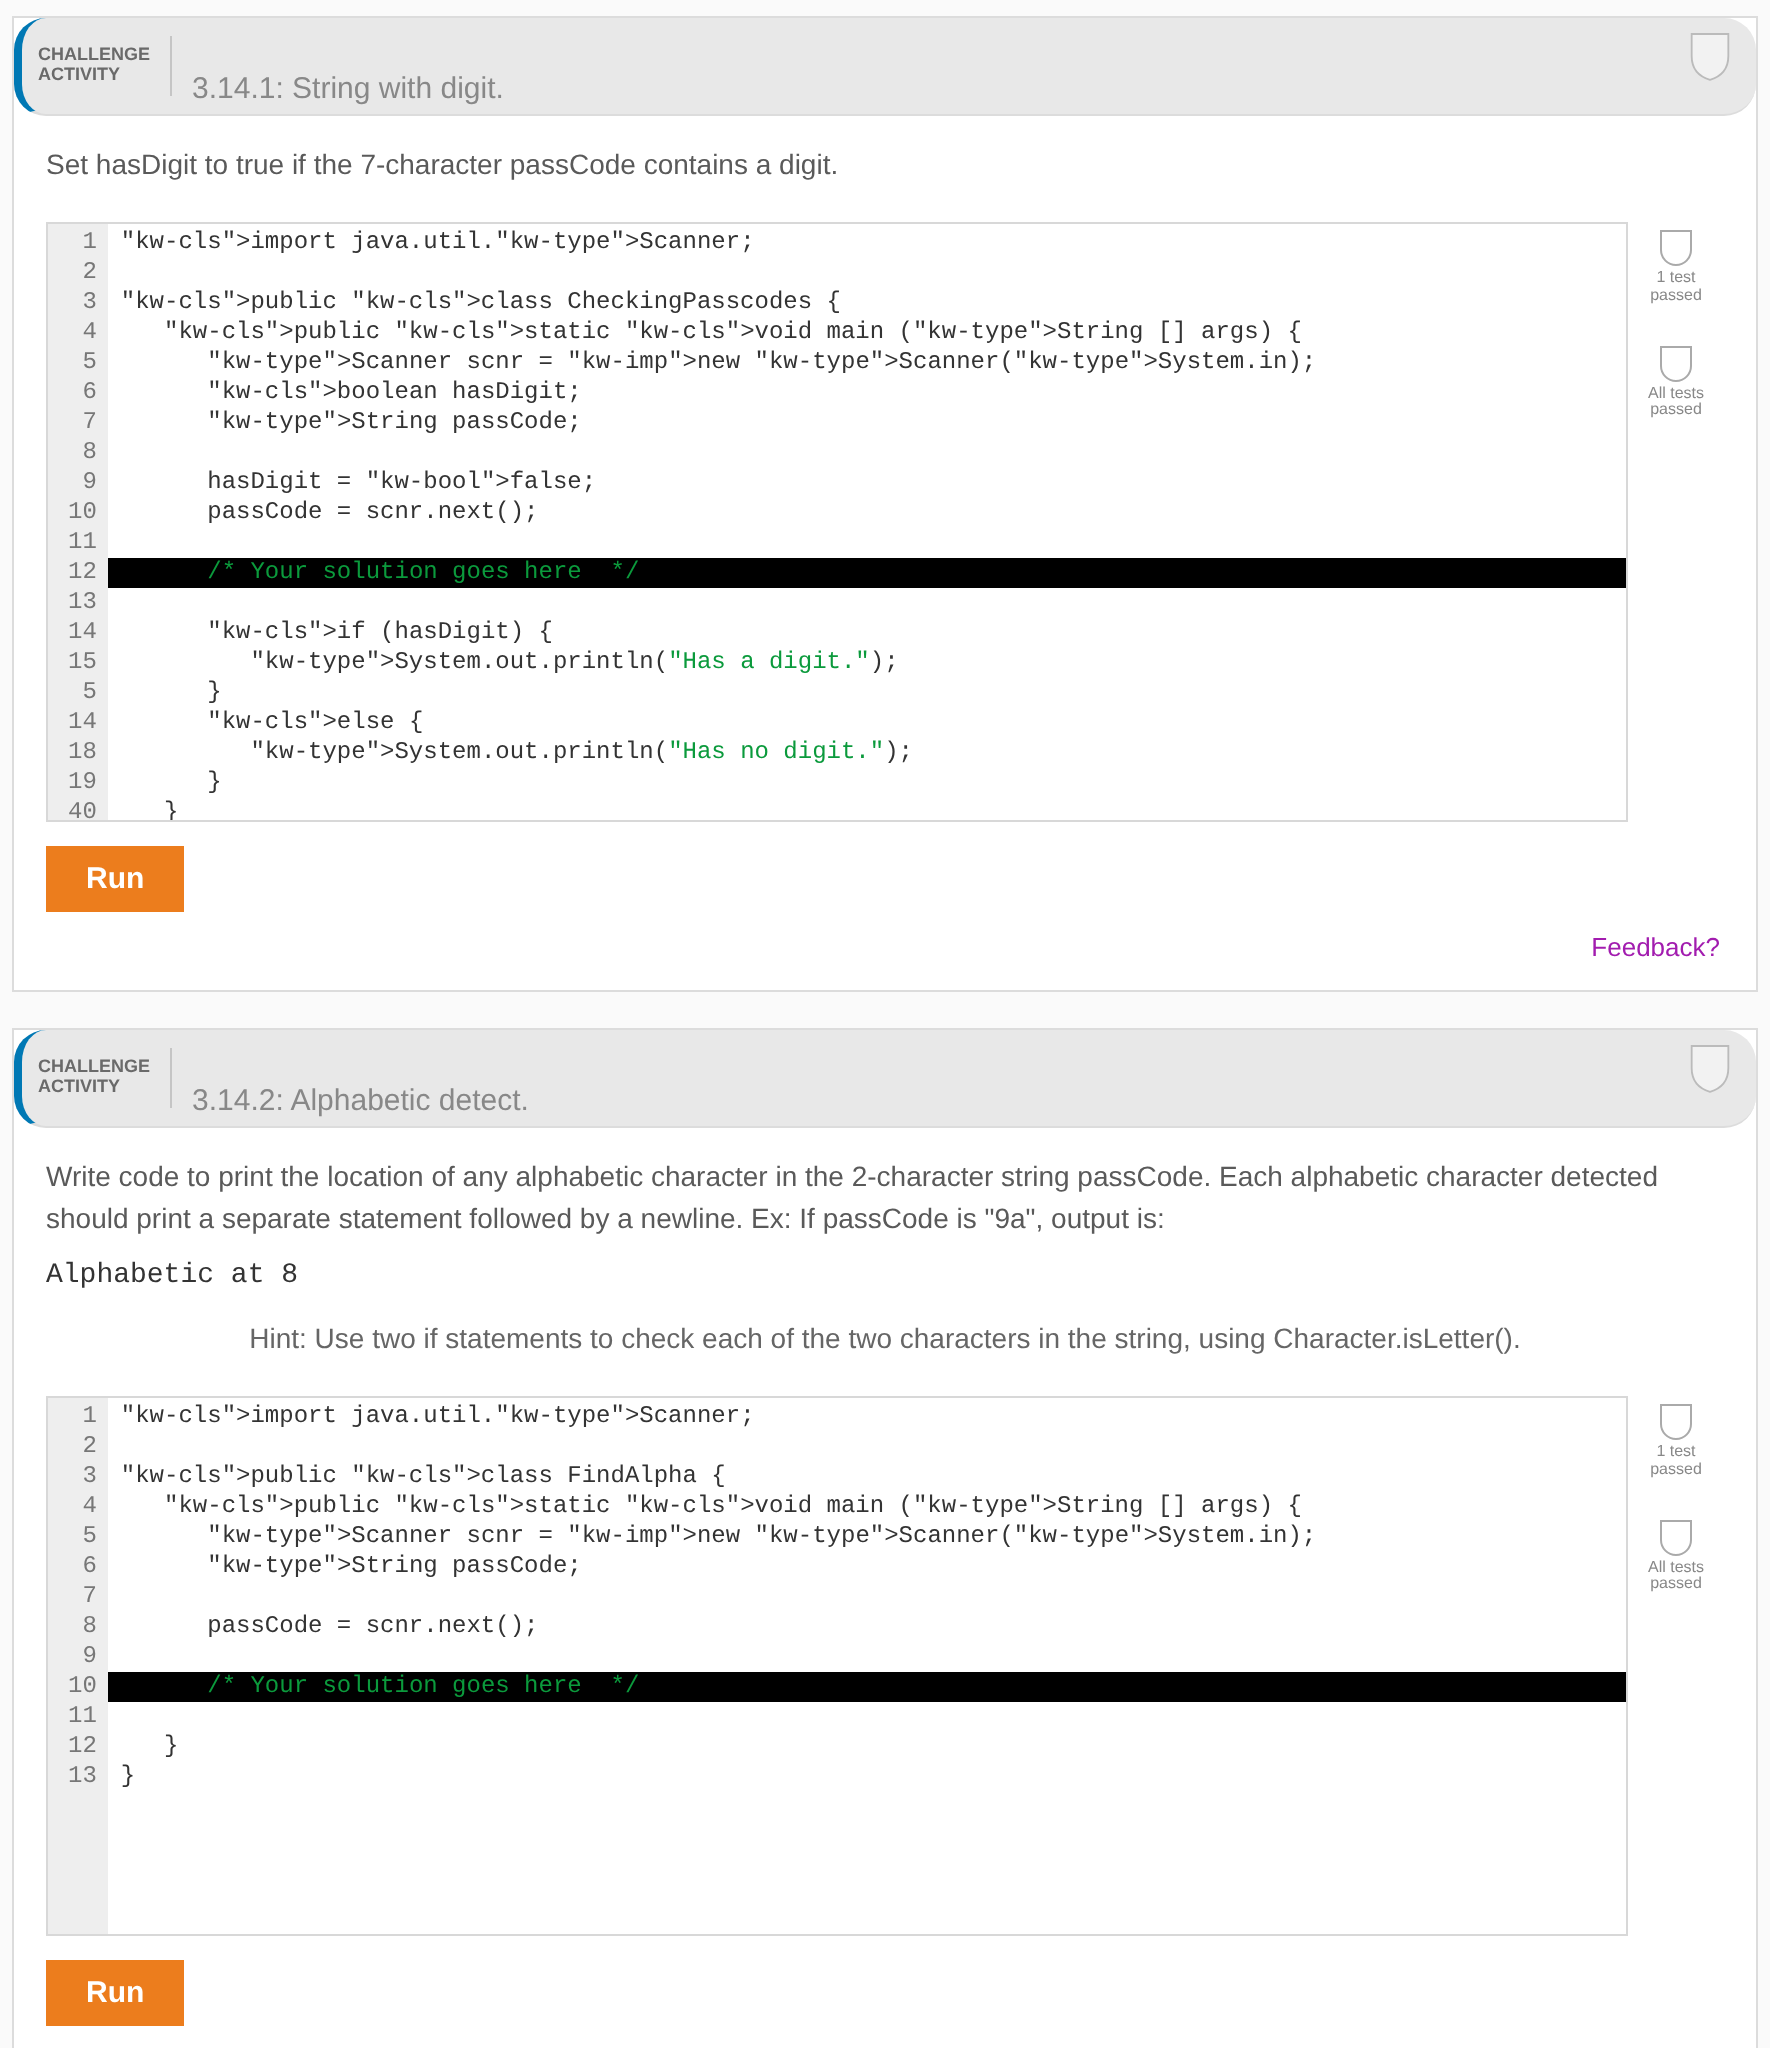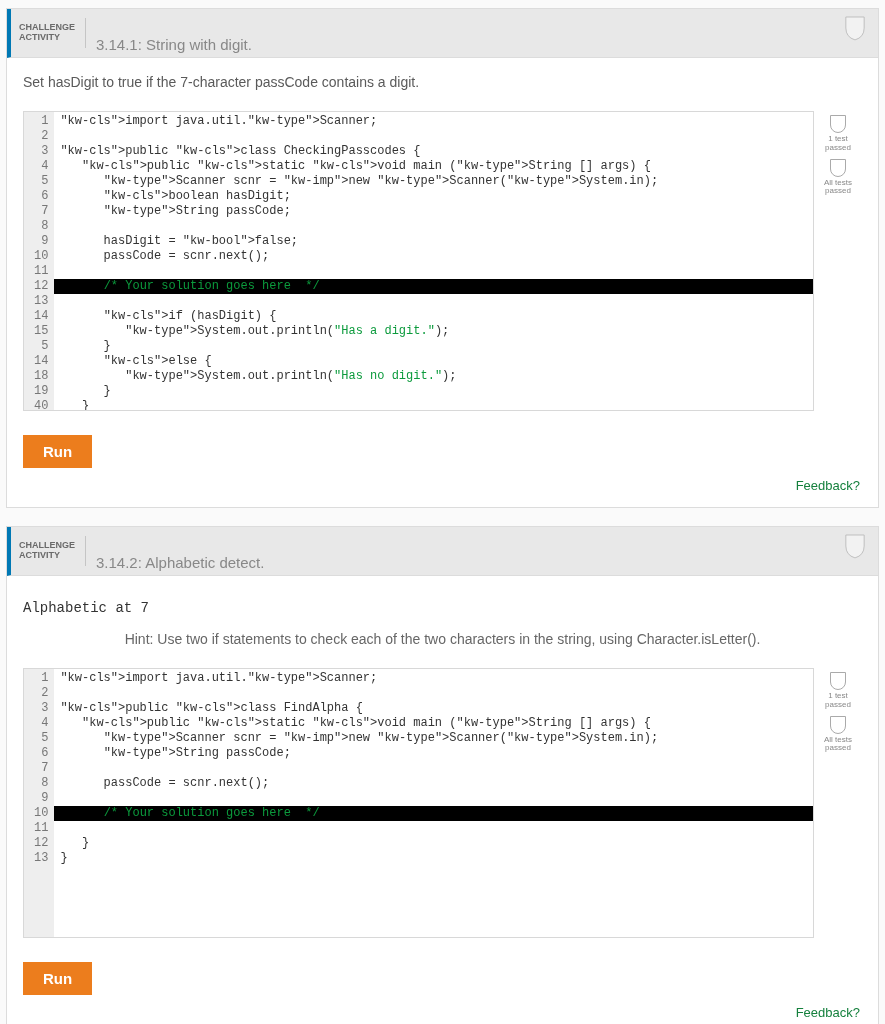--- a/index.html
+++ b/index.html
@@ -1,44 +1,44 @@
 <!DOCTYPE html>
 <html><head>
 <meta charset="utf-8">
 <style>
   * { box-sizing: border-box; margin: 0; padding: 0; }
   body { font-family: Arial, Helvetica, sans-serif; background: #fafafa; width: 885px; font-size: 13px; color: #555; }
   .card { border: 1px solid #dcdcdc; background: #fff; margin: 8px 6px 18px 6px; }
-  .chal-header { background: #e8e8e8; border-bottom: 1px solid #dcdcdc; display: flex; align-items: center; padding: 4px 8px; border-left: 4px solid #0078b4; position: relative; }
+  .chal-header { background: #e8e8e8; border-bottom: 1px solid #dcdcdc; display: flex; align-items: center; padding: 4px 8px; border-left: 4px solid #0078b4; position: relative; border-radius: 16px; }
   .chal-label { font-size: 9px; font-weight: bold; color: #6a6a6a; line-height: 1.1; margin-right: 10px; }
   .divider { width: 1px; height: 30px; background: #c5c5c5; margin-right: 10px; }
   .chal-title { font-size: 15px; color: #888; margin-top: 23px; }
   .shield-ic { position: absolute; right: 12px; top: 6px; }
   .shield-ic svg { width: 22px; height: 26px; }
   .desc { padding: 14px 16px 10px 16px; font-size: 14px; color: #5a5a5a; line-height: 1.5; }
   .mono-out { font-family: "Courier New", monospace; font-size: 14px; color:#333; margin: 8px 0 10px 0; }
   .hint { font-size: 14px; color: #666; margin-top: 6px; text-align: center; }
 
   .editor-wrap { display: flex; margin: 8px 16px 0 16px; }
   .editor { display: flex; border: 1px solid #d8d8d8; flex: 1; max-height: 300px; overflow: hidden; }
   .gutter { background: #eee; color: #777; font-family: "Courier New", monospace; font-size: 12px; text-align: right; padding: 2px 6px 2px 10px; line-height: 15px; }
   .codepane { flex: 1; font-family: "Courier New", monospace; font-size: 12px; line-height: 15px; padding: 2px 0 2px 6px; white-space: pre; color: #333; position: relative; }
   .codepane .line { height: 15px; display: block; }
   .hl-line { background: #000000; display: block; margin-left:-6px; padding-left:6px; }
   .kw-str { color: #0b9a3c; }
   .kw-cmt { color: #0b9a3c; }
 
-  .sidebar { width: 48px; display: flex; flex-direction: column; align-items: center; padding-top: 4px; gap: 6px; }
+  .sidebar { width: 48px; display: flex; flex-direction: column; align-items: center; padding-top: 4px; gap: 20px; }
   .badge-box { display:flex; flex-direction:column; align-items:center; }
   .mini-shield { width: 16px; height: 18px; border: 1px solid #aaa; border-radius: 0 0 8px 8px; margin-bottom:2px; background:#fff; }
   .mini-label { font-size: 8px; color:#888; text-align:center; line-height:1.1; }
 
-  .run-btn { background: #ec7d1d; color: #fff; font-size: 15px; font-weight: bold; border: none; padding: 8px 20px; margin: 24px 16px 10px 16px; cursor: pointer; }
+  .run-btn { background: #ec7d1d; color: #fff; font-size: 15px; font-weight: bold; border: none; padding: 8px 20px; margin: 12px 16px 10px 16px; cursor: pointer; }
   .feedback { text-align: right; padding: 0 18px 14px 0; }
-  .feedback a { color: #15803d; font-size: 13px; text-decoration: none; }
+  .feedback a { color: #a21caf; font-size: 13px; text-decoration: none; }
 </style>
 </head>
 <body>
 
 <div class="card">
   <div class="chal-header">
     <div class="chal-label">
       <span>CHALLENGE</span><br>
       <span>ACTIVITY</span>
     </div>
@@ -106,21 +106,22 @@
     <div class="divider"></div>
     <div class="chal-title">3.14.2: Alphabetic detect.</div>
     <div class="shield-ic">
       <svg viewBox="0 0 24 28">
           <path d="M2 2 H22 V14 Q22 24 12 27 Q2 24 2 14 Z" fill="#f2f2f2" stroke="#bbb"></path>
         </svg>
     </div>
   </div>
 
   <div class="desc">
-    <div class="mono-out">Alphabetic at 7</div>
+    <div>Write code to print the location of any alphabetic character in the 2-character string passCode. Each alphabetic character detected should print a separate statement followed by a newline. Ex: If passCode is "9a", output is:</div>
+    <div class="mono-out">Alphabetic at 8</div>
     <div class="hint">Hint: Use two if statements to check each of the two characters in the string, using Character.isLetter().</div>
   </div>
 
   <div class="editor-wrap">
     <div class="editor" style="min-height:270px;">
       <div class="gutter" id="gutter-1">
           <div class="line">1</div>
           <div class="line">2</div>
           <div class="line">3</div>
           <div class="line">4</div>

